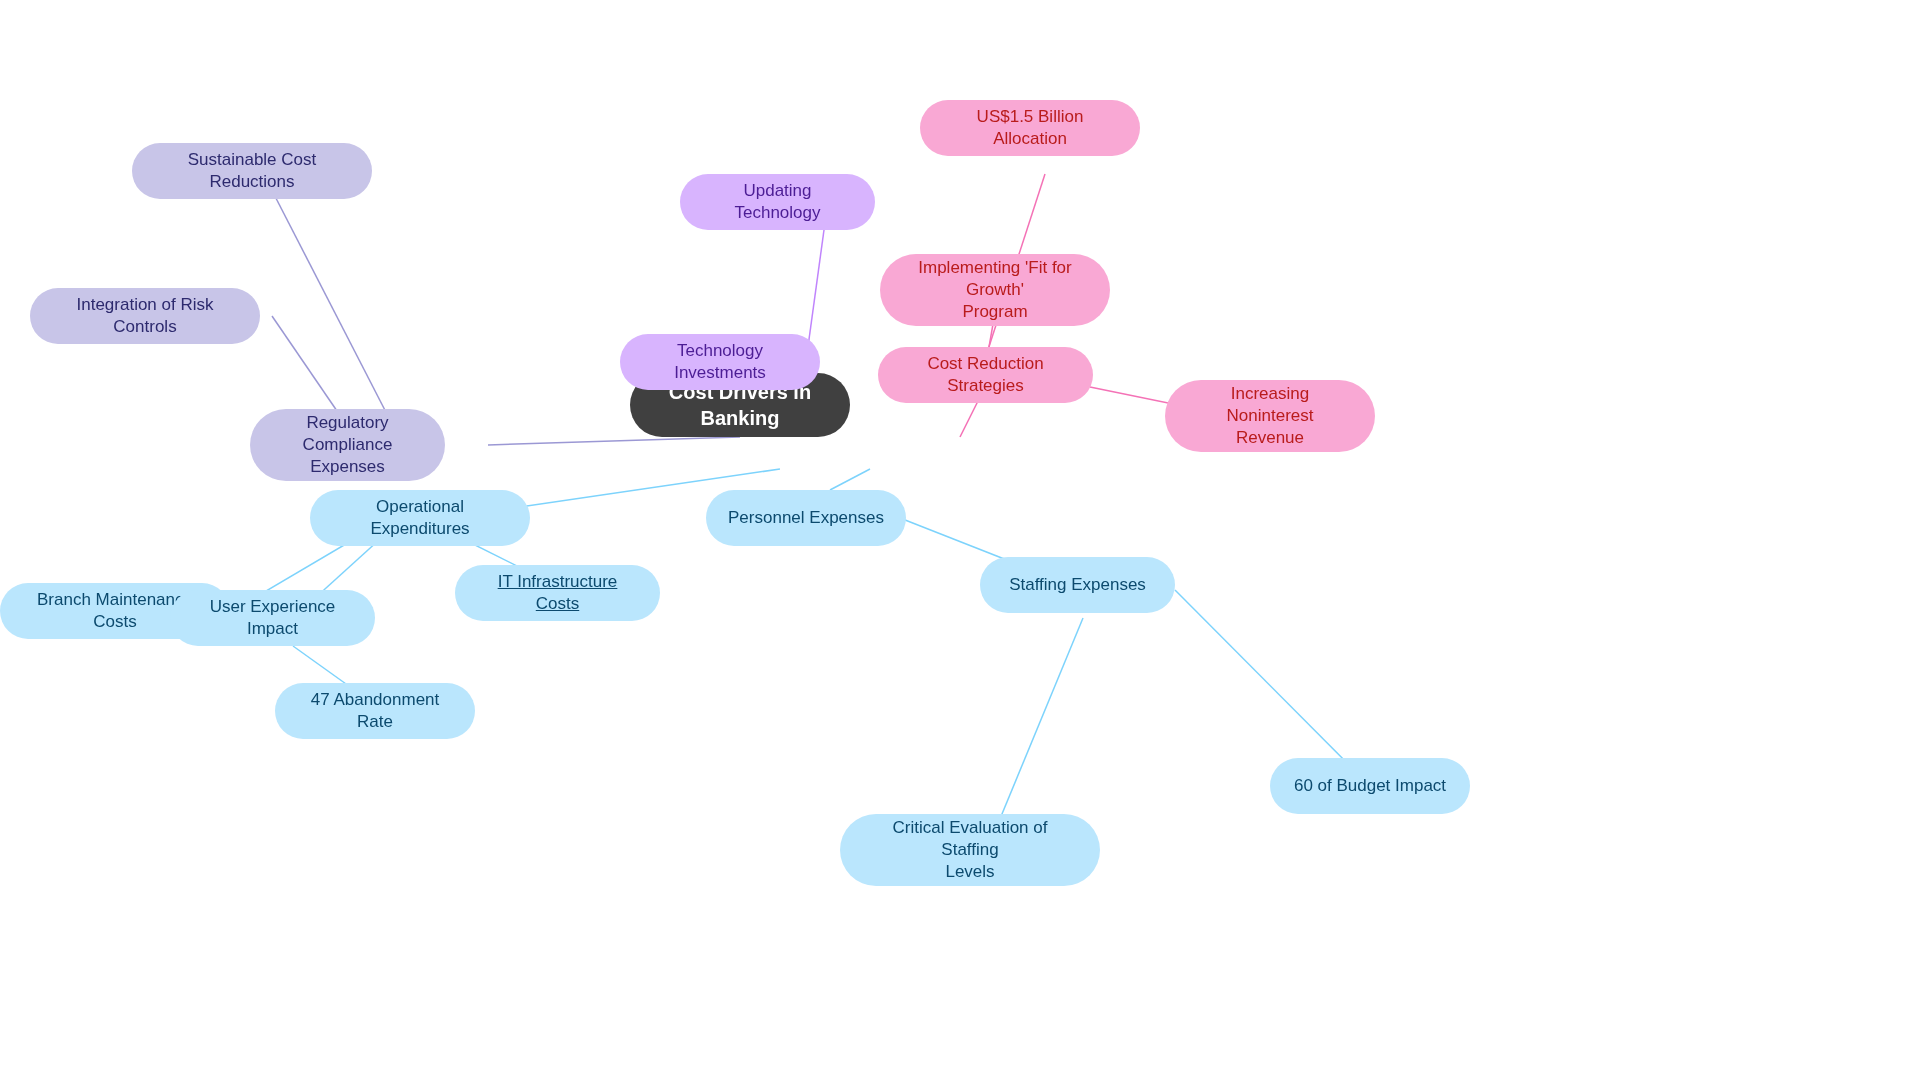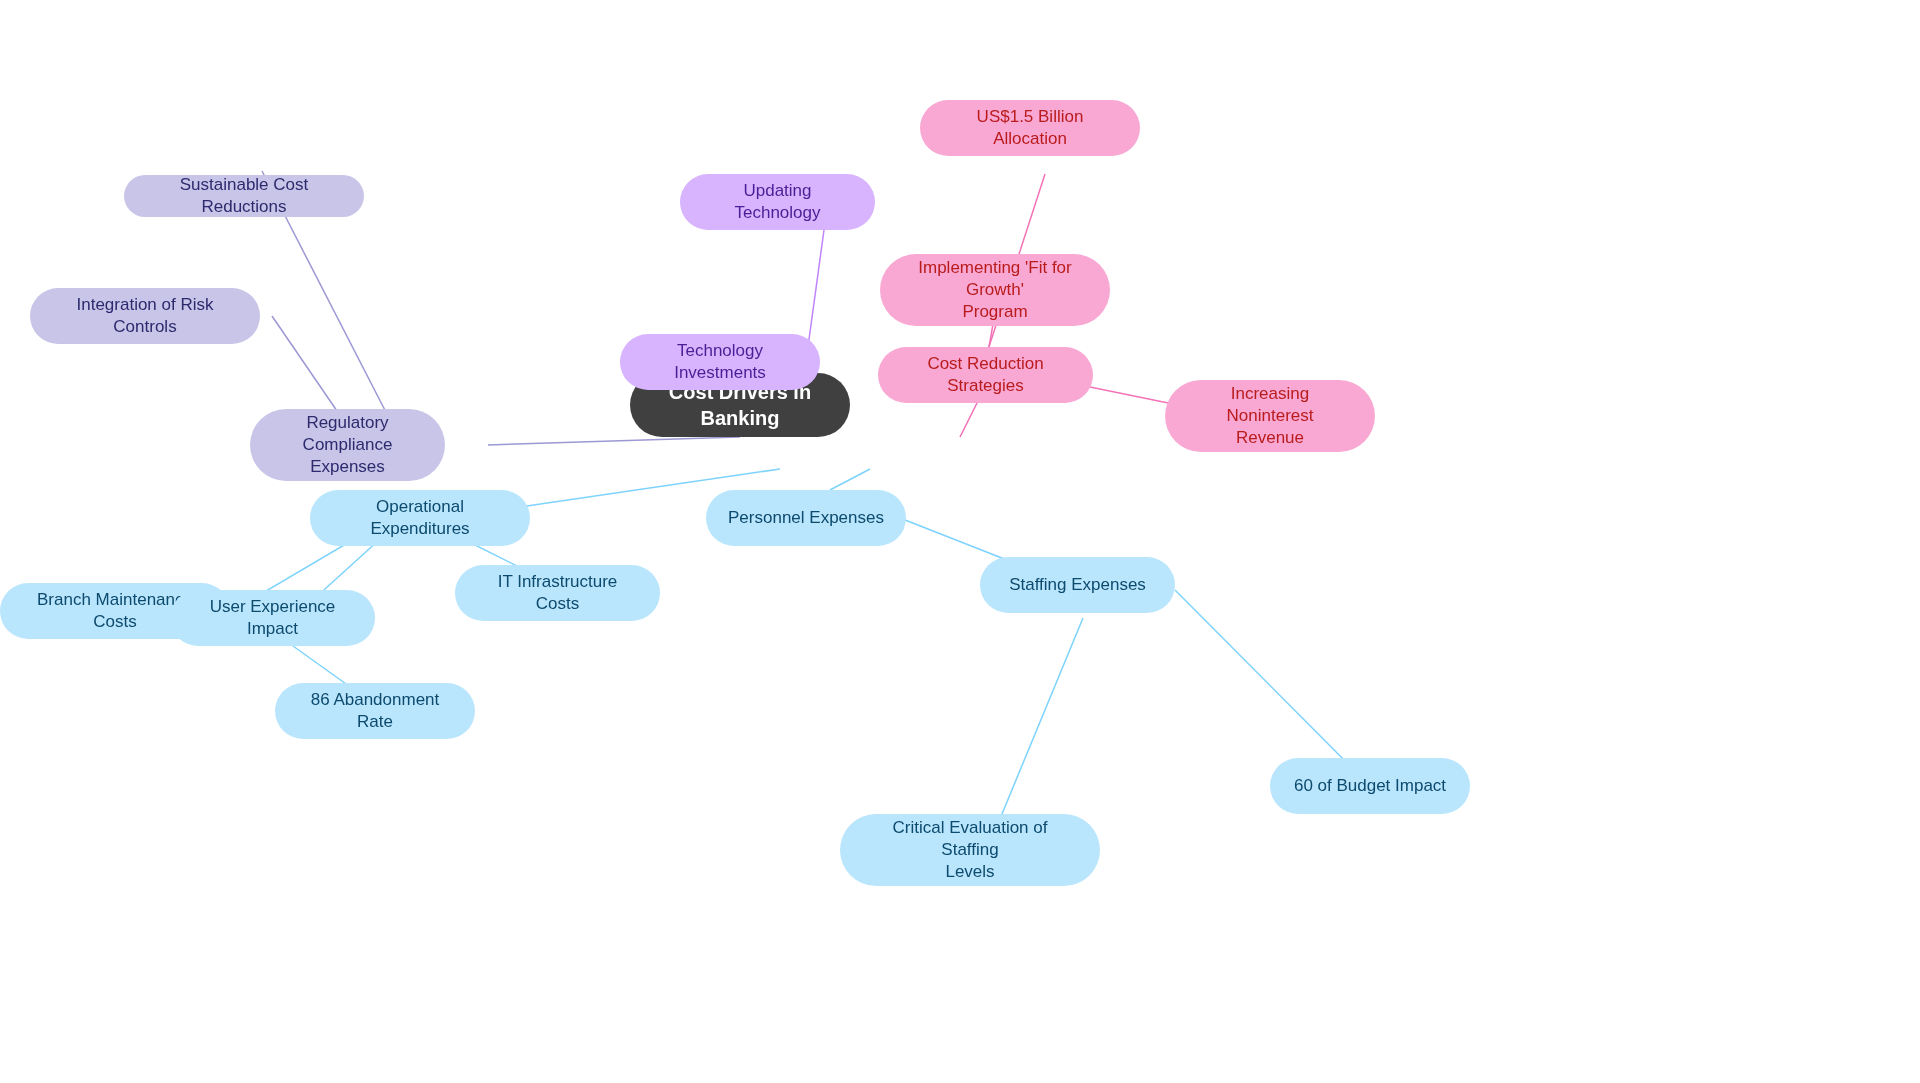--- a/index.html
+++ b/index.html
@@ -102,21 +102,21 @@
 
   <line x1="1083" y1="618" x2="978" y2="872" stroke="#7dd3fc" stroke-width="1.5"></line>
 </svg>
 
 <div class="node node-center" style="left:630px; top:373px; width:220px; height:64px;">Cost Drivers in Banking</div>
 
 <div class="node node-purple" style="left:250px; top:409px; width:195px; height:72px;">
   <span>Regulatory Compliance<br>Expenses</span>
 </div>
 
-<div class="node node-purple" style="left:124px; top:143px; width:240px; height:42px;margin-top:32px;">
+<div class="node node-purple" style="left:132px; top:143px; width:240px; height:56px;">
   <span>Sustainable Cost Reductions</span>
 </div>
 
 <div class="node node-purple" style="left:30px; top:288px; width:230px; height:56px;">
   <span>Integration of Risk Controls</span>
 </div>
 
 <div class="node node-violet" style="left:680px; top:174px; width:195px; height:56px;">
   <span>Updating Technology</span>
 </div>
@@ -146,26 +146,26 @@
 </div>
 
 <div class="node node-blue" style="left:0px; top:583px; width:230px; height:56px;">
   <span>Branch Maintenance Costs</span>
 </div>
 
 <div class="node node-blue" style="left:170px; top:590px; width:205px; height:56px;">
   <span>User Experience Impact</span>
 </div>
 
-<div class="node node-blue" style="left:455px; top:565px; width:205px; height:56px;">
+<div class="node node-blue" style="left:455px; top:565px; width:205px; height:56px;text-decoration:underline;">
   <span>IT Infrastructure Costs</span>
 </div>
 
 <div class="node node-blue" style="left:275px; top:683px; width:200px; height:56px;">
-  <span>86 Abandonment Rate</span>
+  <span>47 Abandonment Rate</span>
 </div>
 
 <div class="node node-blue" style="left:706px; top:490px; width:200px; height:56px;">
   <span>Personnel Expenses</span>
 </div>
 
 <div class="node node-blue" style="left:980px; top:557px; width:195px; height:56px;">
   <span>Staffing Expenses</span>
 </div>
 

